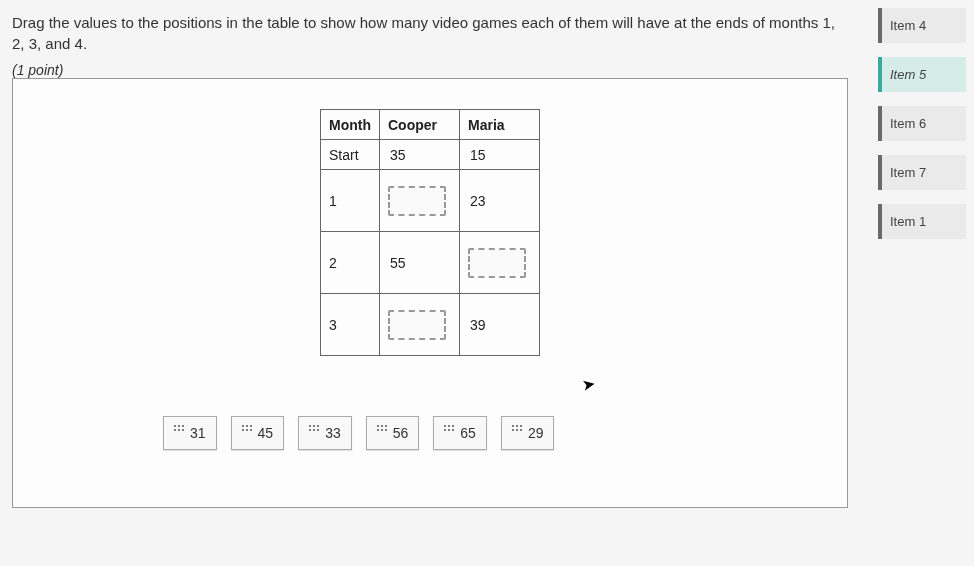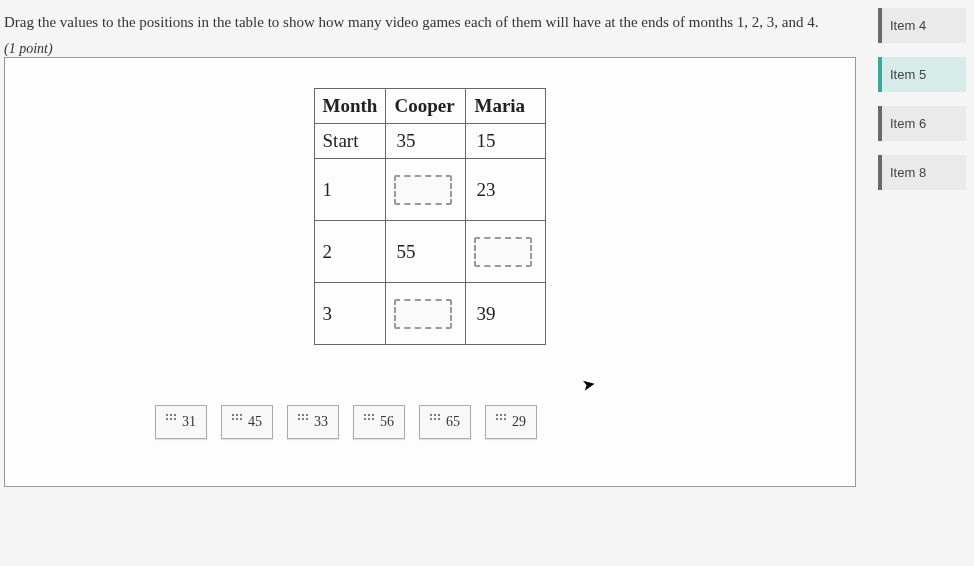--- a/index.html
+++ b/index.html
@@ -5,23 +5,22 @@
     * { box-sizing: border-box; margin: 0; padding: 0; }
     body {
       font-family: Arial, sans-serif;
       background: #f5f5f5;
       width: 974px;
       height: 566px;
       position: relative;
       overflow: hidden;
     }
     .main-area {
-      padding: 12px 4px;
+      padding: 12px 12px;
       width: 860px;
-      font-family: Liberation Serif, serif;
     }
     .question-text {
       font-size: 15px;
       color: #333;
       line-height: 1.4;
       margin-bottom: 8px;
     }
     .points {
       font-size: 14px;
       font-style: italic;
@@ -36,21 +35,21 @@
     .table-wrap {
       display: flex;
       justify-content: center;
       margin-bottom: 60px;
     }
     table {
       border-collapse: collapse;
     }
     th, td {
       border: 1px solid #666;
-      font-size: 19px;
+      font-size: 14px;
       color: #222;
       text-align: left;
       vertical-align: middle;
     }
     th {
       font-weight: bold;
       padding: 6px 8px;
       height: 30px;
     }
     td {
@@ -120,20 +119,21 @@
       font-size: 13px;
       color: #444;
       padding: 10px 8px;
       border-left: 4px solid #6a6a6a;
       background: #eaeaea;
       cursor: pointer;
     }
     .nav-item.active {
       border-left-color: #3aa89e;
       background: #d5ece9;
+      font-style: italic;
     }
     .cursor-arrow {
       position: absolute;
       left: 582px;
       top: 375px;
       font-size: 16px;
       color: #000;
       transform: rotate(-10deg);
     }
   </style>
@@ -271,16 +271,17 @@
           <span>29</span>
         </div>
       </div>
   </div>
 </div>
 
 <div class="sidebar">
     <div class="nav-item">Item 4</div>
     <div class="nav-item active">Item 5</div>
     <div class="nav-item">Item 6</div>
-    <div class="nav-item">Item 8</div>
+    <div class="nav-item">Item 7</div>
+    <div class="nav-item">Item 1</div>
   </div>
 
 <div class="cursor-arrow">➤</div>
 
 </body></html>

